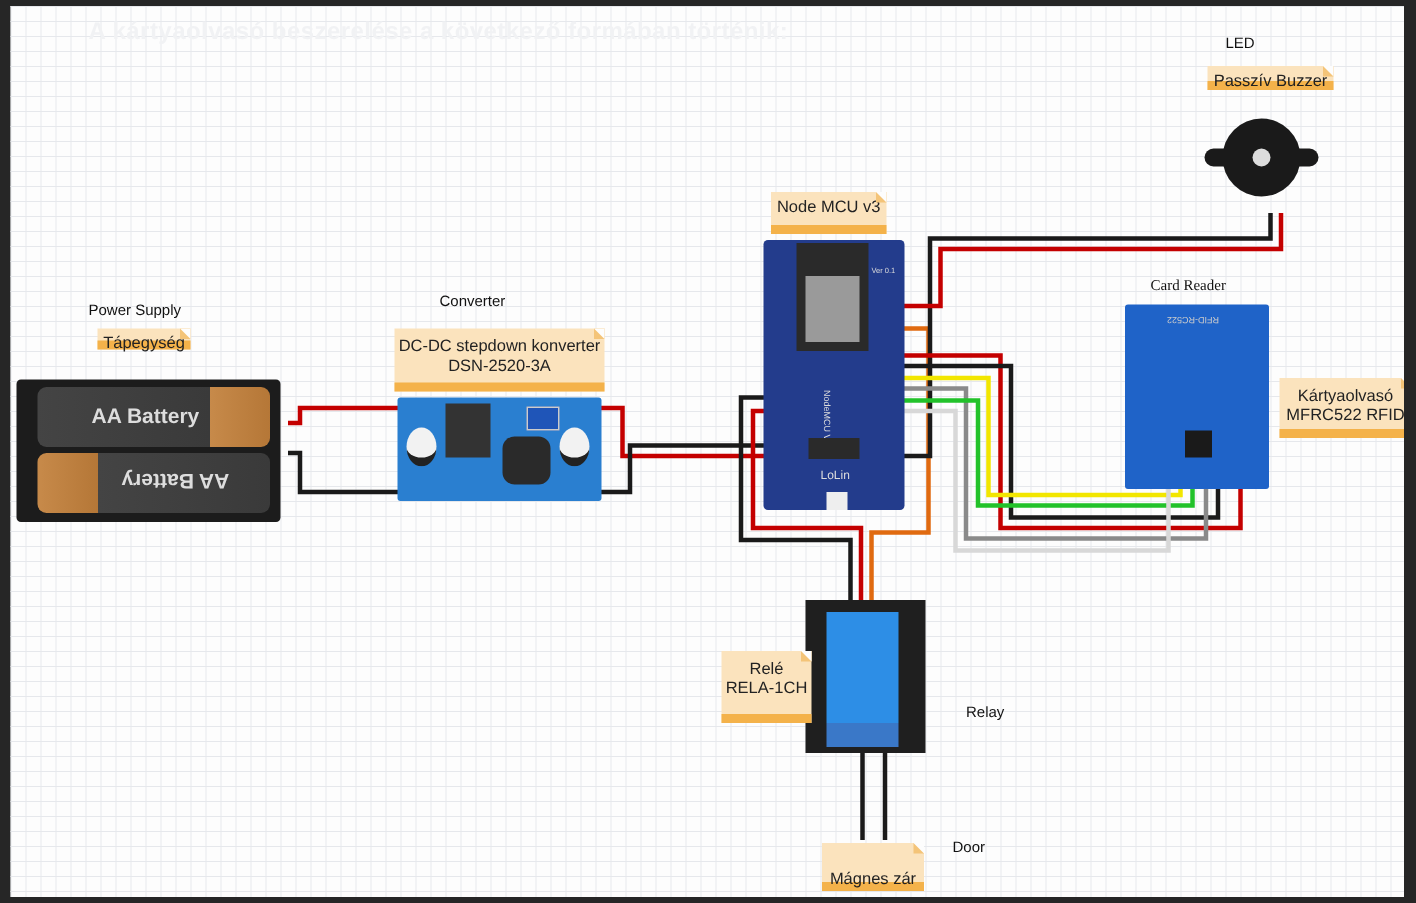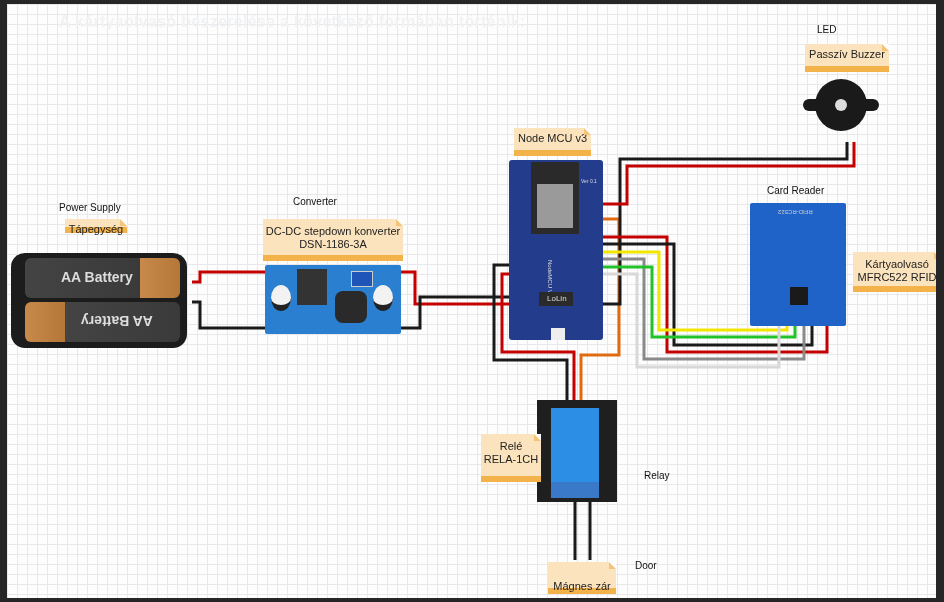--- a/index.html
+++ b/index.html
@@ -47,62 +47,62 @@
       <path d="M590 263 H645 V333 H788 V318" stroke="#22c22a"></path>
       <path d="M590 270 H630 V363 H772 V318" stroke="#d8d8d8"></path>
 
       <path d="M568 490 V556" stroke="#1a1a1a"></path>
       <path d="M583 490 V556" stroke="#1a1a1a"></path>
     </g>
   </svg>
 
   <div class="lbl" style="left:52px;top:198px;">Power Supply</div>
   <div class="note" style="left:58px;top:215px;width:62px;height:14px;">Tápegység</div>
-  <div class="board" style="left:4px;top:249px;width:176px;height:95px;background:#1c1c1c;border-radius:14px;">
+  <div class="board" style="left:4px;top:249px;width:176px;height:95px;background:#1c1c1c;border-radius:3px;">
     <div style="position:absolute;left:14px;top:5px;width:155px;height:40px;border-radius:6px;background:linear-gradient(90deg,#444 0,#3a3a3a 74%,#c78a4a 74%,#b57737 100%);">
       <span style="position:absolute;left:36px;top:11px;font-size:14px;font-weight:bold;color:#ddd;">AA Battery</span>
     </div>
     <div style="position:absolute;left:14px;top:49px;width:155px;height:40px;border-radius:6px;background:linear-gradient(90deg,#c78a4a 0,#b57737 26%,#444 26%,#3a3a3a 100%);">
       <span style="position:absolute;left:56px;top:11px;font-size:14px;font-weight:bold;color:#ddd;transform:rotate(180deg);display:inline-block;">AA Battery</span>
     </div>
   </div>
 
   <div class="lbl" style="left:286px;top:192px;">Converter</div>
   <div class="note" style="left:256px;top:215px;width:140px;height:42px;padding-top:6px;">
     <div>DC-DC stepdown konverter</div>
-    <div>DSN-1186-3A</div>
+    <div>DSN-2520-3A</div>
   </div>
   <div class="board" style="left:258px;top:261px;width:136px;height:69px;background:#2a7fd0;border-radius:2px;">
     <div style="position:absolute;left:32px;top:4px;width:30px;height:36px;background:#333;"></div>
     <div style="position:absolute;left:70px;top:26px;width:32px;height:32px;background:#2a2a2a;border-radius:8px;"></div>
     <div style="position:absolute;left:6px;top:20px;width:20px;height:20px;background:#f2f2f2;border-radius:50%;border-bottom:6px solid #222;"></div>
     <div style="position:absolute;left:108px;top:20px;width:20px;height:20px;background:#f2f2f2;border-radius:50%;border-bottom:6px solid #222;"></div>
     <div style="position:absolute;left:86px;top:6px;width:20px;height:14px;background:#1f55b8;border:1px solid #ccc;"></div>
   </div>
 
   <div class="note" style="left:507px;top:124px;width:77px;height:28px;">Node MCU v3</div>
   <div class="board" style="left:502px;top:156px;width:94px;height:180px;background:#233c8c;border-radius:3px;">
     <div style="position:absolute;left:22px;top:2px;width:48px;height:72px;background:#2a2a2a;">
       <div style="position:absolute;left:6px;top:22px;width:36px;height:44px;background:#9a9a9a;"></div>
     </div>
     <span style="position:absolute;left:72px;top:18px;font-size:5px;color:#ddd;">Ver 0.1</span>
     <span style="position:absolute;left:38px;top:100px;font-size:6px;color:#ddd;writing-mode:vertical-rl;">NodeMCU V3</span>
     <div style="position:absolute;left:30px;top:132px;width:34px;height:14px;background:#2a2a2a;"></div>
-    <span style="position:absolute;left:38px;top:134px;font-size:8px;color:#ddd;">LoLin</span>
+    <span style="position:absolute;left:38px;top:152px;font-size:8px;color:#ddd;">LoLin</span>
     <div style="position:absolute;left:42px;top:168px;width:14px;height:12px;background:#eee;"></div>
   </div>
 
   <div class="lbl" style="left:810px;top:20px;">LED</div>
-  <div class="note" style="left:798px;top:40px;width:84px;height:28px;">Passzív Buzzer</div>
+  <div class="note" style="left:798px;top:40px;width:84px;height:16px;">Passzív Buzzer</div>
   <div style="position:absolute;left:808px;top:75px;width:52px;height:52px;border-radius:50%;background:#1a1a1a;">
     <div style="position:absolute;left:-12px;top:20px;width:76px;height:12px;border-radius:6px;background:#1a1a1a;"></div>
     <div style="position:absolute;left:20px;top:20px;width:12px;height:12px;border-radius:50%;background:#ddd;"></div>
   </div>
 
-  <div class="lbl" style="left:760px;top:181px;">Card Reader</div>
+  <div class="lbl" style="left:760px;top:181px;font-family:Liberation Serif, serif;">Card Reader</div>
   <div class="board" style="left:743px;top:199px;width:96px;height:123px;background:#1f63c8;border-radius:2px;">
     <span style="position:absolute;left:28px;top:6px;font-size:6px;color:#ccc;transform:rotate(180deg);display:inline-block;">RFID-RC522</span>
     <div style="position:absolute;left:40px;top:84px;width:18px;height:18px;background:#1a1a1a;"></div>
   </div>
   <div class="note" style="left:846px;top:248px;width:88px;height:40px;padding-top:6px;">
     <div>Kártyaolvasó</div>
     <div>MFRC522 RFID</div>
   </div>
 
   <div class="board" style="left:530px;top:396px;width:80px;height:102px;background:#1f1f1f;">

